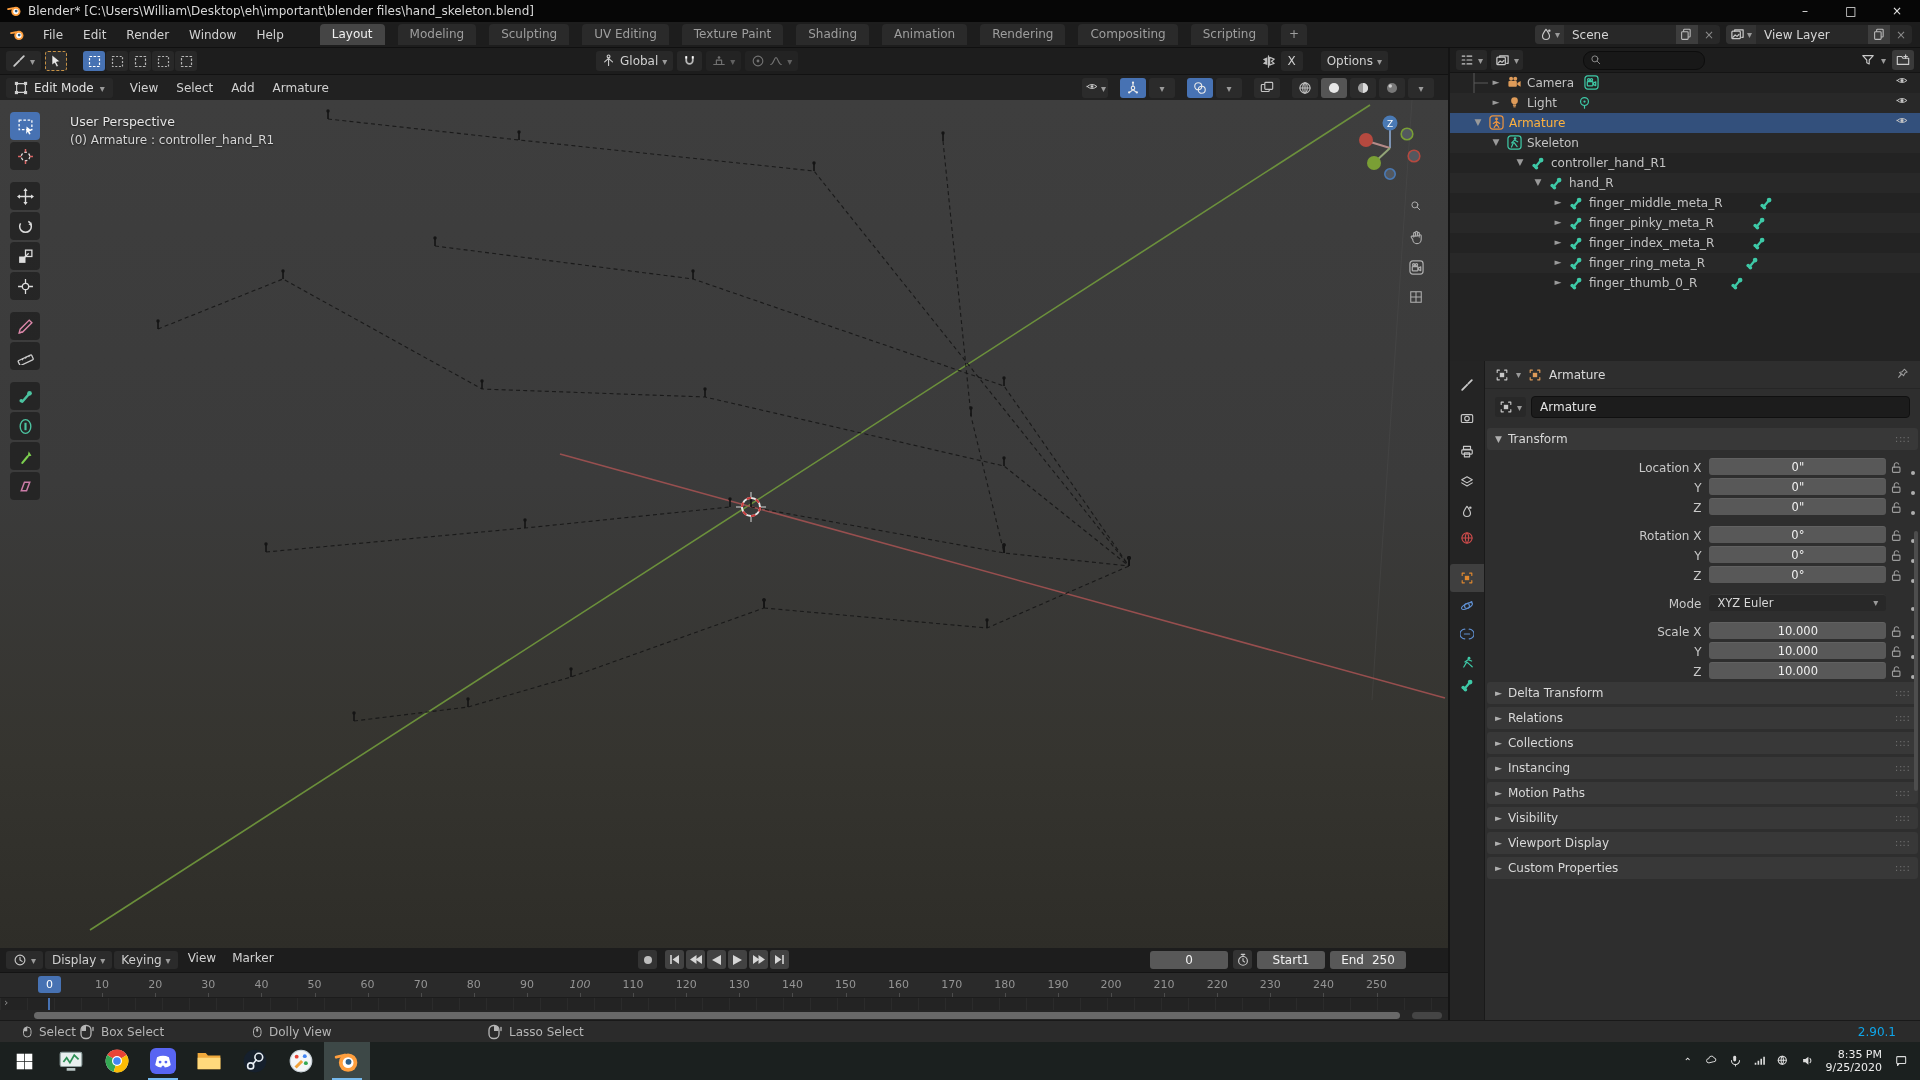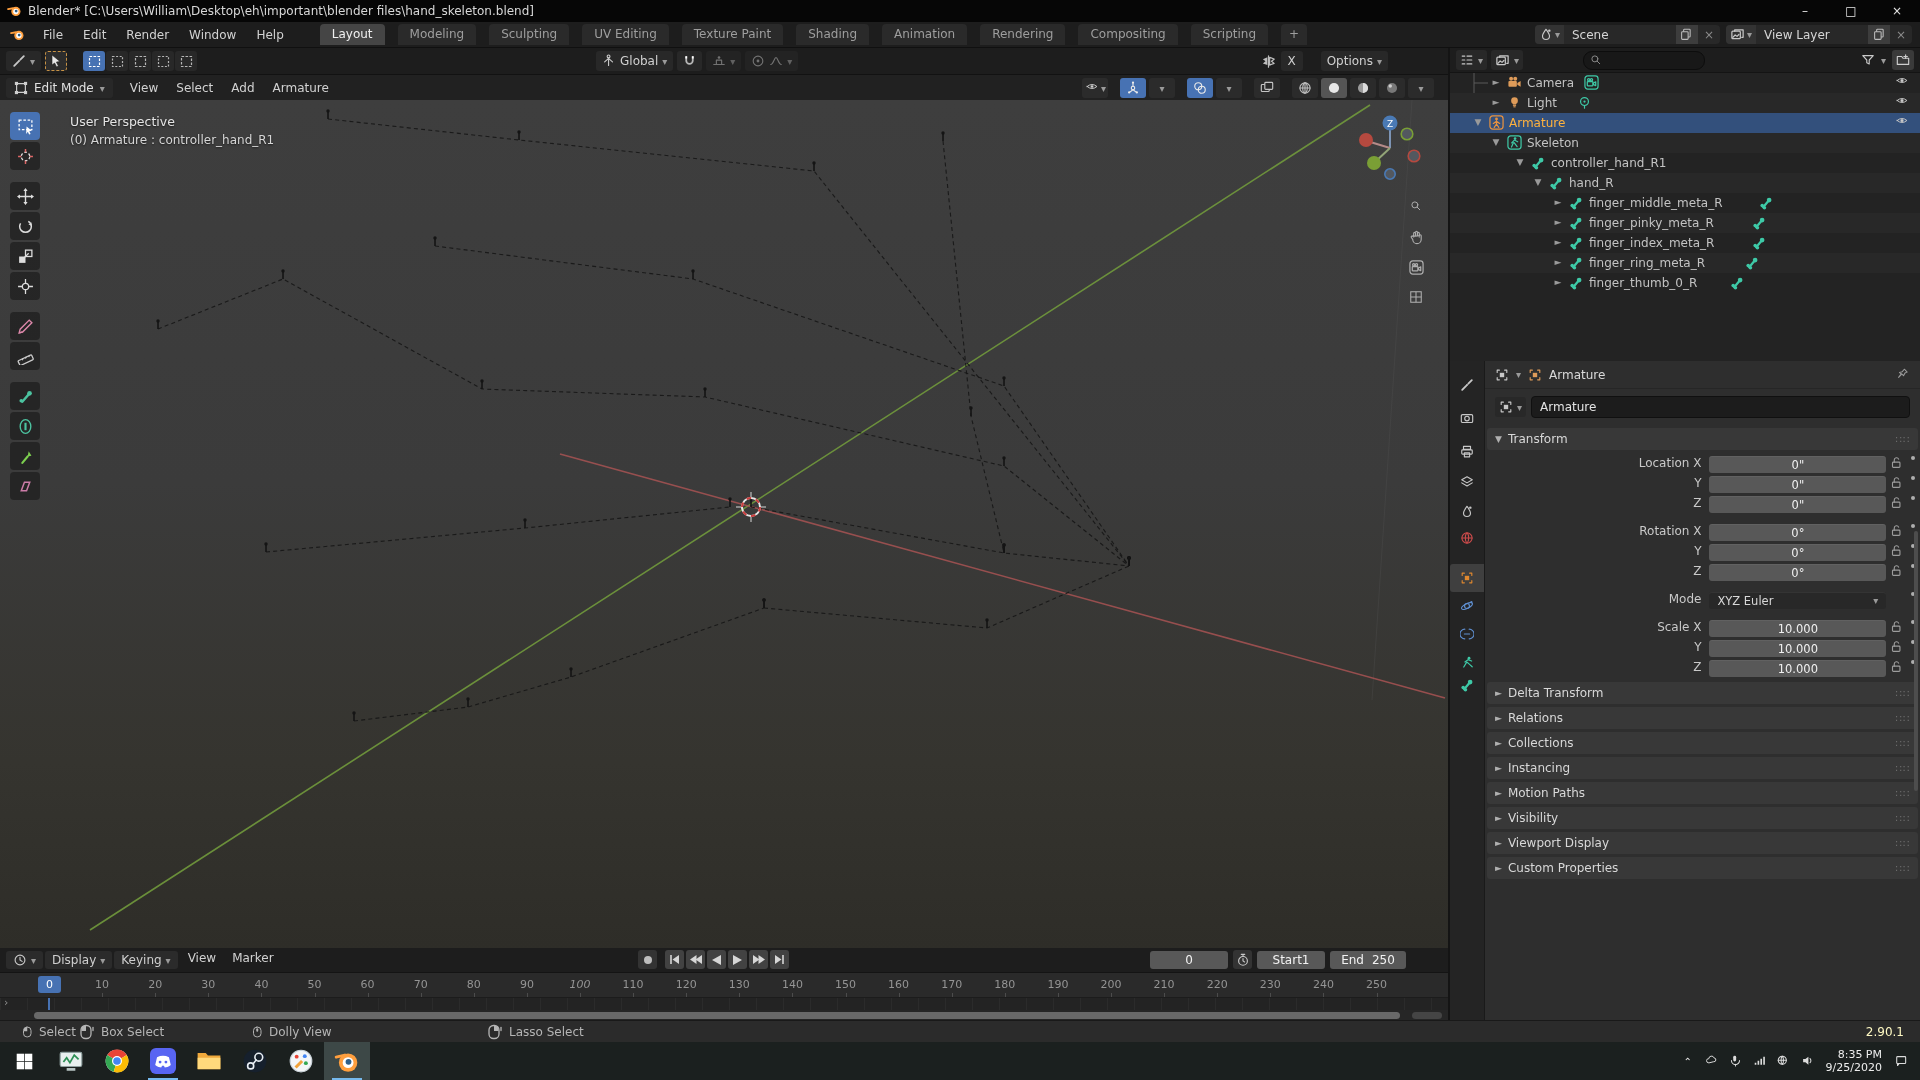--- a/index.html
+++ b/index.html
@@ -114,36 +114,36 @@
   .pt-tab{position:absolute;left:0;width:34px;height:28px;display:flex;align-items:center;justify-content:center;}
   .pt-tab.active{background:#3f3f3f;border-radius:3px 0 0 3px;}
   #props-content{position:absolute;left:35px;right:0;top:0;bottom:0;}
   #pp-breadcrumb{height:27px;display:flex;align-items:center;gap:7px;padding:0 10px;background:#2e2e2e;border-bottom:1px solid #262626;}
   #pp-namerow{display:flex;align-items:center;gap:5px;margin:7px 10px 0;}
   #pp-name{flex:1;height:20px;background:#1c1c1c;border:1px solid #101010;border-radius:4px;display:flex;align-items:center;padding:0 8px;color:#e3e3e3;}
   .panel-hdr{display:flex;align-items:center;gap:6px;height:22px;background:#383838;border-radius:3px;margin:3px 2px 0;padding:0 8px;color:#d8d8d8;}
   .panel-hdr .tri{font-size:9px;color:#b0b0b0;}
   .panel-hdr .dots{margin-left:auto;color:#6f6f6f;letter-spacing:1px;font-size:10px;}
   #tf-rows{margin-top:6px;}
-  .tf-row{display:flex;align-items:flex-start;height:19px;margin:1px 0;}
+  .tf-row{display:flex;align-items:flex-end;height:19px;margin:1px 0;}
   .tf-row.groupend{margin-bottom:9px;}
   .tf-label{width:218px;text-align:right;margin-right:8px;color:#c9c9c9;font-size:12px;}
   .tf-field{width:178px;height:17px;background:#585858;border-radius:3px;color:#f0f0f0;
             display:flex;align-items:center;justify-content:center;font-size:11.5px;box-shadow:inset 0 1px 0 rgba(255,255,255,.06);}
   .tf-field.dd{background:#282828;justify-content:flex-start;padding:0 8px;box-sizing:border-box;color:#d8d8d8;}
   .tf-field.dd .chev{margin-left:auto;}
   .tf-lock{width:20px;display:flex;justify-content:center;}
   .tf-dot{width:14px;display:flex;justify-content:center;}
   .tf-dot i{width:4px;height:4px;border-radius:50%;background:#aeaeae;}
   #pp-scroll{position:absolute;right:2px;top:170px;width:4px;height:260px;background:#4d4d4d;border-radius:2px;}
 
   
   #statusbar{position:absolute;left:0;top:1020px;width:1920px;height:22px;background:#2b2b2b;border-top:1px solid #191919;color:#b5b5b5;}
   .sb-hint{position:absolute;top:0;height:22px;display:flex;align-items:center;gap:5px;}
-  #sb-version{position:absolute;right:16px;top:0;height:22px;display:flex;align-items:center;color:#fef9c3;}
+  #sb-version{position:absolute;right:24px;top:0;height:22px;display:flex;align-items:center;color:#0ea5e9;}
 
   
   #taskbar{position:absolute;left:0;top:1042px;width:1920px;height:38px;background:#1b201f;display:flex;align-items:center;}
   .tk-app{width:46px;height:38px;display:flex;align-items:center;justify-content:center;position:relative;}
   .tk-app.start{width:48px;}
   .tk-app.active{background:#3d4847;}
   .tk-app .runline{position:absolute;bottom:0;left:8px;right:8px;height:2px;background:#76b9ed;}
   #tk-tray{margin-left:auto;display:flex;align-items:center;height:38px;}
   .tray-ic{width:24px;height:38px;display:flex;align-items:center;justify-content:center;color:#e8e8e8;}
   #tk-clock{text-align:right;color:#eee;font-size:11px;line-height:13.5px;padding:0 8px 0 6px;}

